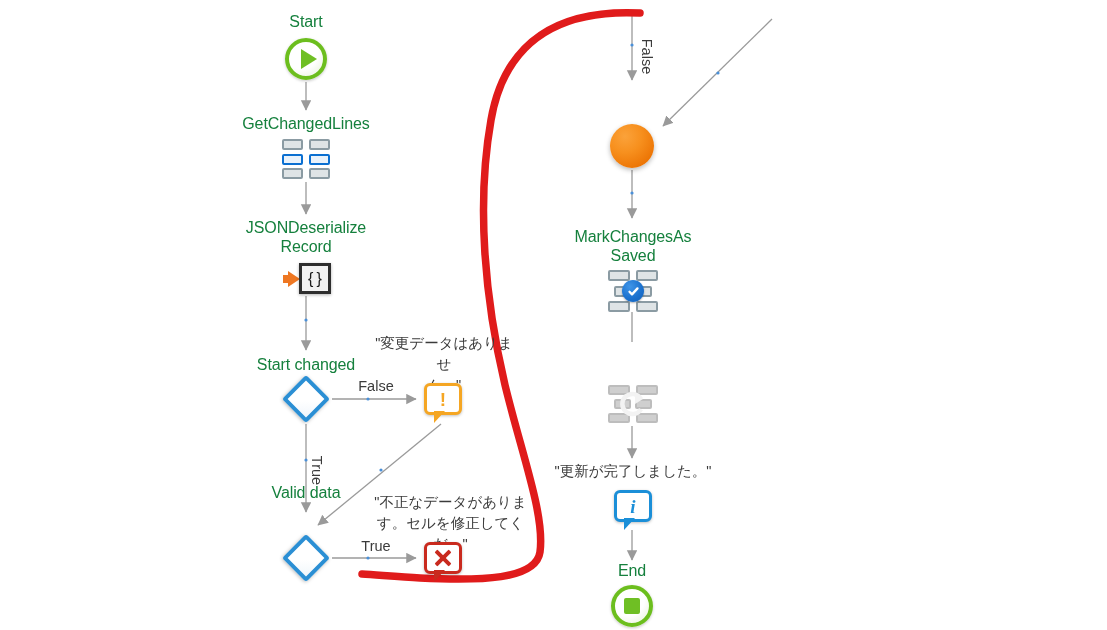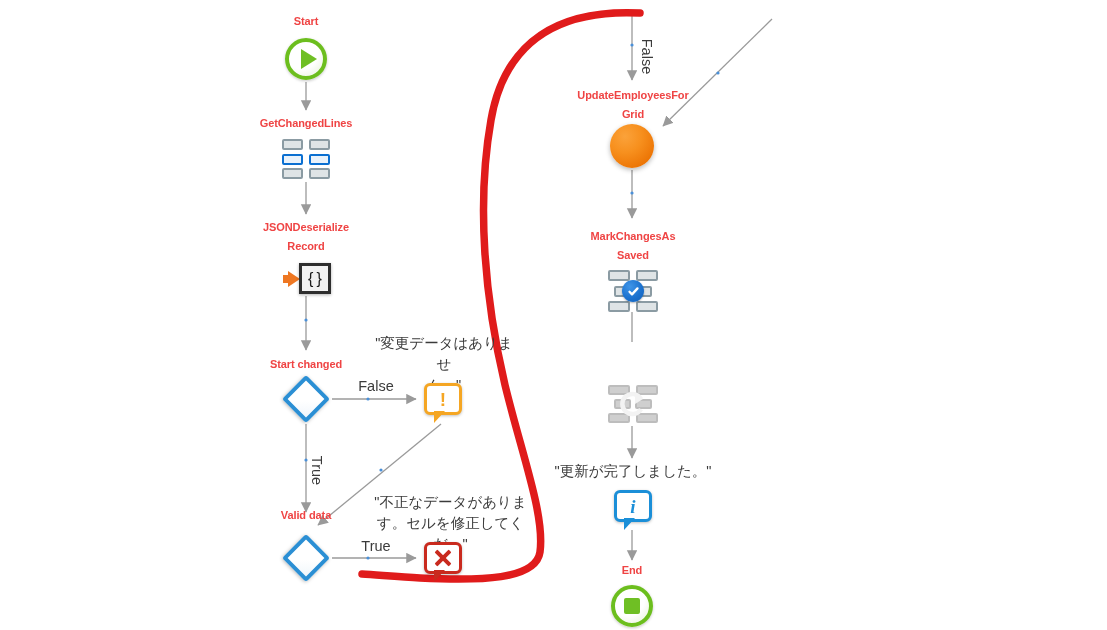--- a/index.html
+++ b/index.html
@@ -12,27 +12,26 @@
   }
   #canvas {
     position: relative;
     width: 1107px;
     height: 630px;
     background: #ffffff;
     overflow: hidden;
   }
   .node-label {
     position: absolute;
-    color: #ef4444;
-    font-size: 11px;
+    color: #15803d;
+    font-size: 16px;
     line-height: 19px;
     text-align: center;
     white-space: pre-line;
     letter-spacing: -0.1px;
-    font-weight: bold;
   }
   .edge-label {
     position: absolute;
     color: #3b3b3b;
     font-size: 14.5px;
     line-height: 17px;
     text-align: center;
     white-space: nowrap;
   }
   .edge-label.vertical {
@@ -304,37 +303,35 @@
   <div class="edge-label vertical" style="left:292px; top:462px; width:48px; transform:rotate(90deg);">True</div>
 
   <div class="msg-label" style="left:370px; top:333px; width:148px;">"変更データはありませ
 ん。"</div>
 
   <div class="callout warn" style="left:424px; top:383px;">
     <span class="mark">!</span>
     <span class="tail"></span>
   </div>
 
-  <div class="node-label" style="left:246px; top:506px; width:120px;">Valid data</div>
+  <div class="node-label" style="left:246px; top:483px; width:120px;">Valid data</div>
   <div class="diamond" style="left:289px; top:541px;"></div>
 
   <div class="edge-label" style="left:350px; top:538px; width:52px;">True</div>
 
   <div class="msg-label" style="left:368px; top:492px; width:165px;">"不正なデータがありま
 す。セルを修正してくだ…"</div>
 
   <div class="callout err" style="left:424px; top:542px;">
     <span class="xmark"></span>
     <span class="tail"></span>
   </div>
 
   <div class="edge-label vertical" style="left:620px; top:48px; width:52px; transform:rotate(90deg);">False</div>
 
-  <div class="node-label" style="left:542px; top:86px; width:182px;">UpdateEmployeesFor
-Grid</div>
   <div class="sphere" style="left:610px; top:124px;"></div>
 
   <div class="node-label" style="left:552px; top:227px; width:162px;">MarkChangesAs
 Saved</div>
   <div class="brick" style="left:608px; top:270px; width:50px; height:42px;">
     <div class="brickrow" style="height:11px;">
       <div class="bcell" style="width:22px;height:11px;"></div>
         <div class="bcell" style="width:22px;height:11px;"></div>
     </div>
     <div class="brickrow" style="height:11px; padding:0 6px;">

